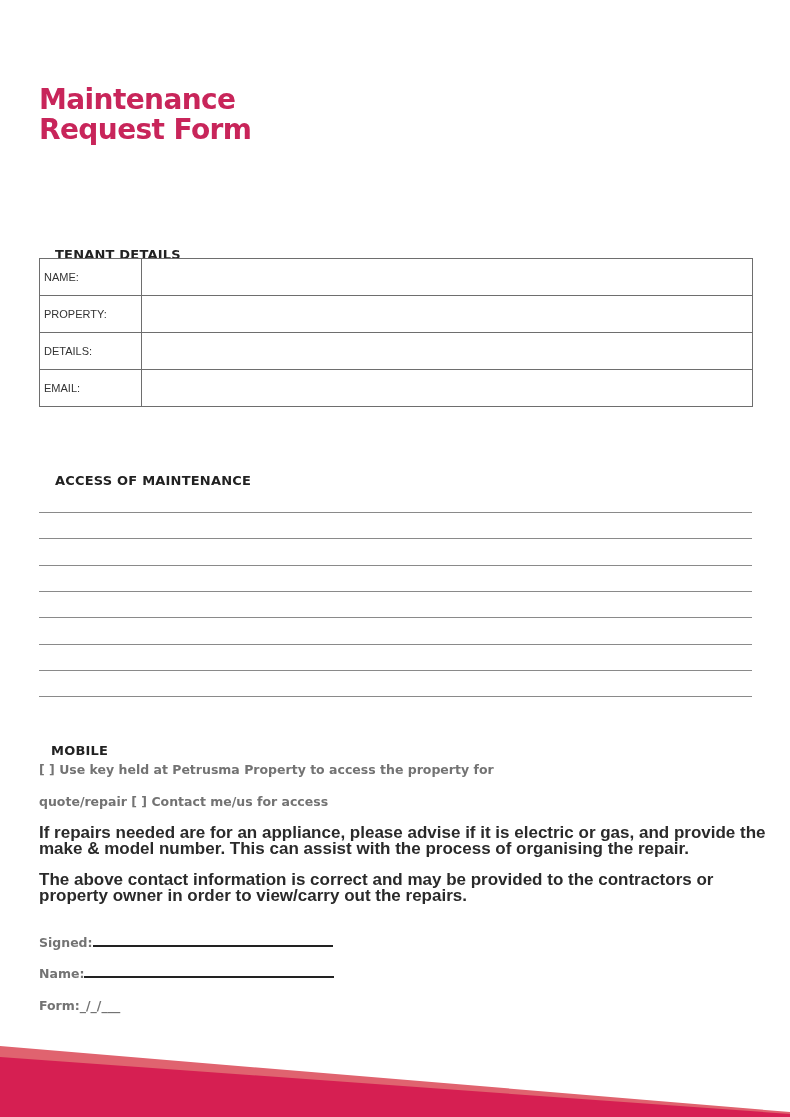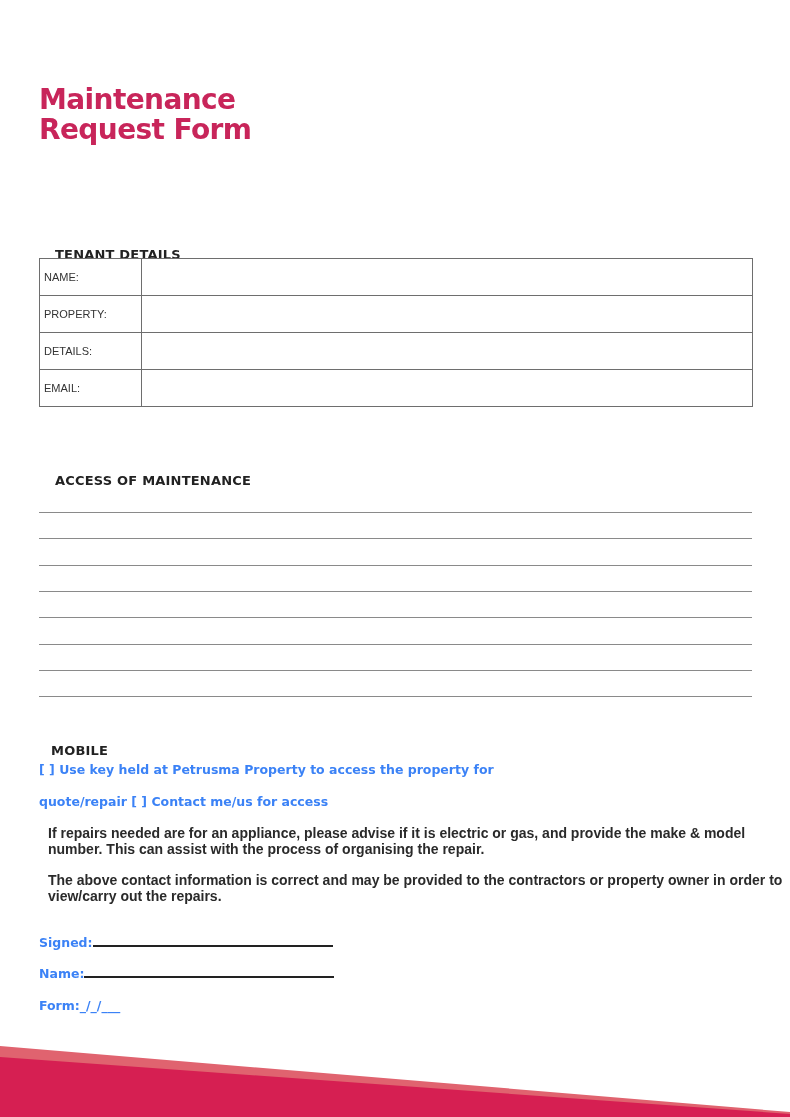--- a/index.html
+++ b/index.html
@@ -6,23 +6,23 @@
   body { width:790px; height:1117px; background:#ffffff; position:relative; overflow:hidden;
          font-family:"DejaVu Sans", sans-serif; color:#2a2a2a; }
   .title { position:absolute; left:39px; top:85px; color:#c8255a; font-family:"DejaVu Sans", sans-serif;
            font-weight:bold; font-size:28px; line-height:30px; letter-spacing:-0.6px; margin:0; }
   .title span { display:block; }
   .section-h { position:absolute; font-weight:bold; font-size:13px; letter-spacing:0.2px; color:#222; margin:12px; }
   table.tenant { position:absolute; left:39px; top:258px; width:714px; border-collapse:collapse; }
   table.tenant td { border:1px solid #6e6e6e; height:36px; padding:0; vertical-align:middle; }
   table.tenant td.lbl { width:97px; padding-left:4px; font-family:"Liberation Sans", sans-serif; font-size:11px; color:#333; }
   .ruled { position:absolute; left:39px; width:713px; border-top:1px solid #8a8a8a; }
-  .txt { position:absolute; left:39px; font-family:"DejaVu Sans", sans-serif; font-weight:bold; font-size:12.5px; color:#3b82f6; margin:0; }
-  .para { position:absolute; left:48px; width:740px; font-family:"Liberation Sans", sans-serif; font-weight:bold;
-          font-size:14px; line-height:16px; color:#2a2a2a; margin:0; }
+  .txt { position:absolute; left:39px; font-family:"DejaVu Sans", sans-serif; font-weight:bold; font-size:12.5px; color:#737373; margin:0; }
+  .para { position:absolute; left:39px; width:740px; font-family:"Liberation Sans", sans-serif; font-weight:bold;
+          font-size:17px; line-height:16px; color:#2a2a2a; margin:0; }
   .sig-line { display:inline-block; border-bottom:2px solid #222; vertical-align:baseline; height:10px; }
   .footer { position:absolute; left:0; top:1030px; width:790px; height:87px; }
 </style>
 </head>
 <body>
 
 <h1 class="title">
   <span>Maintenance</span>
   <span>Request Form</span>
 </h1>

